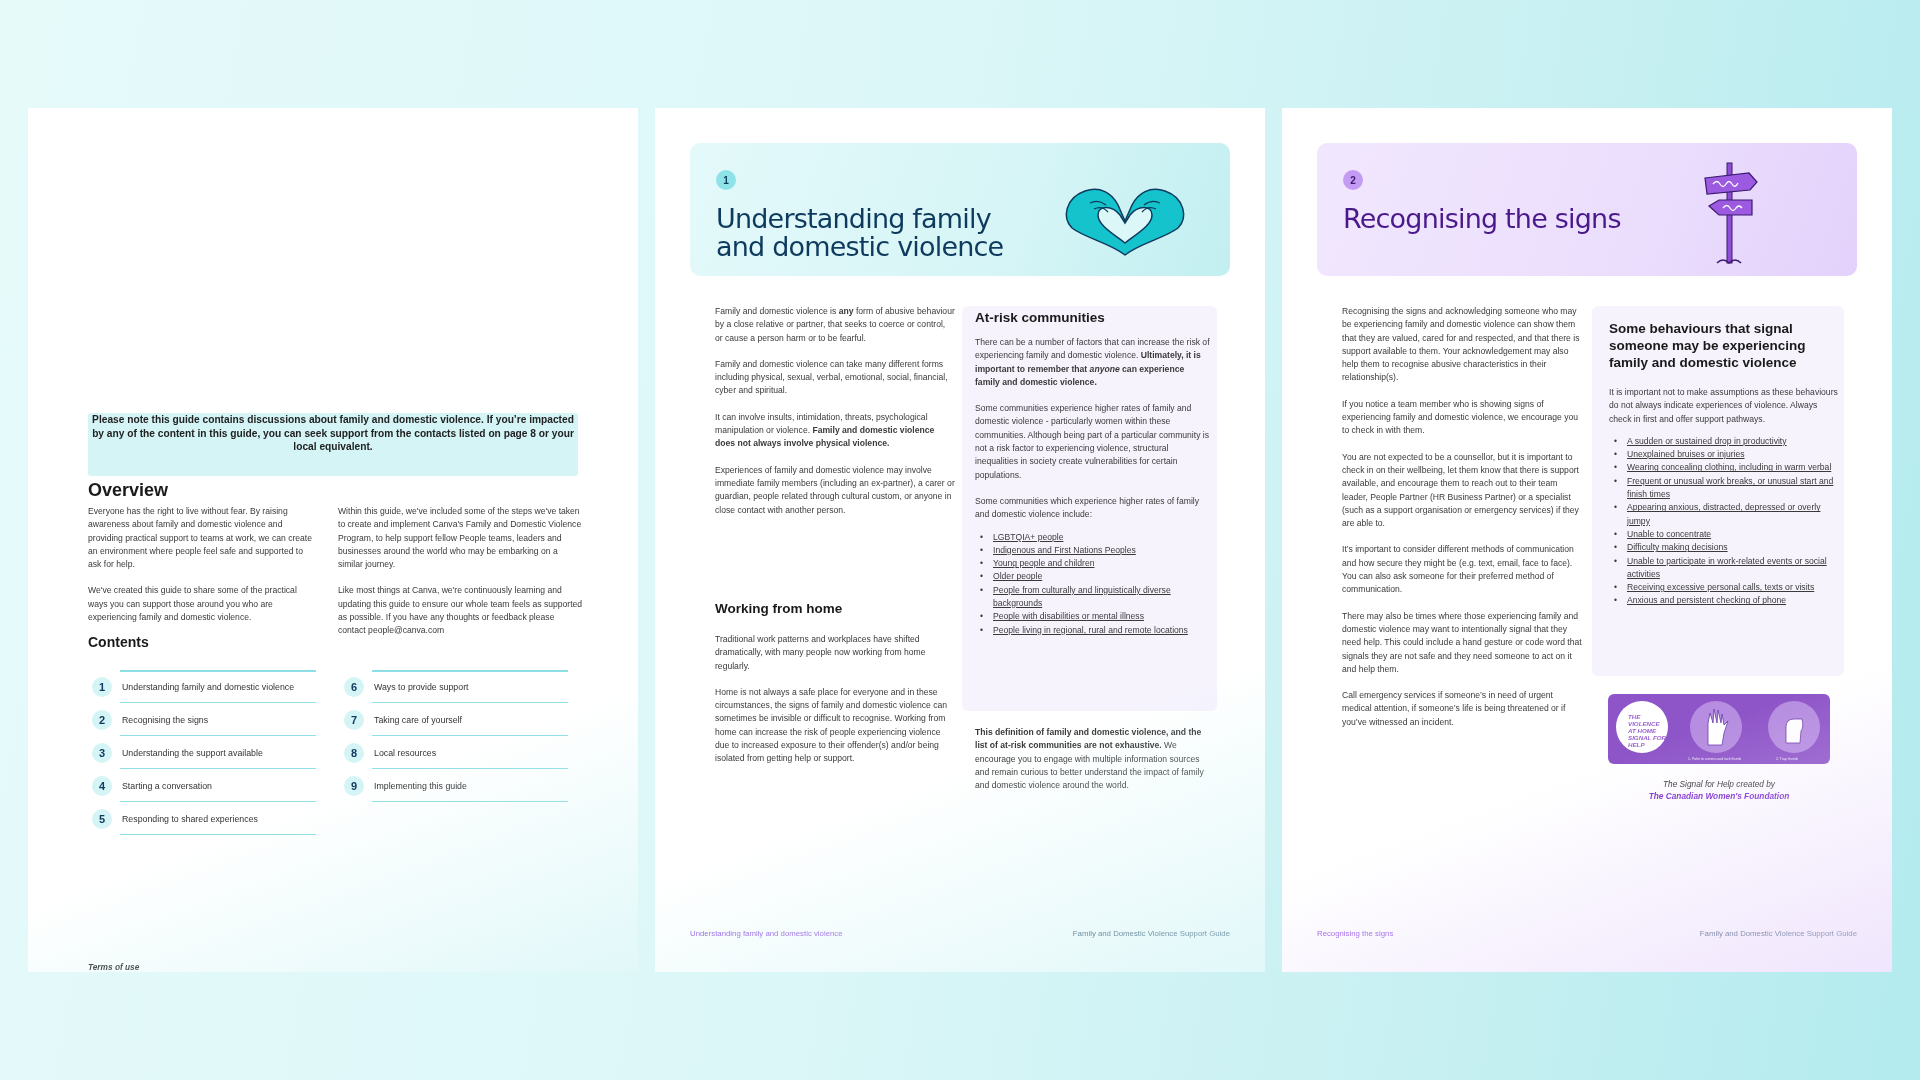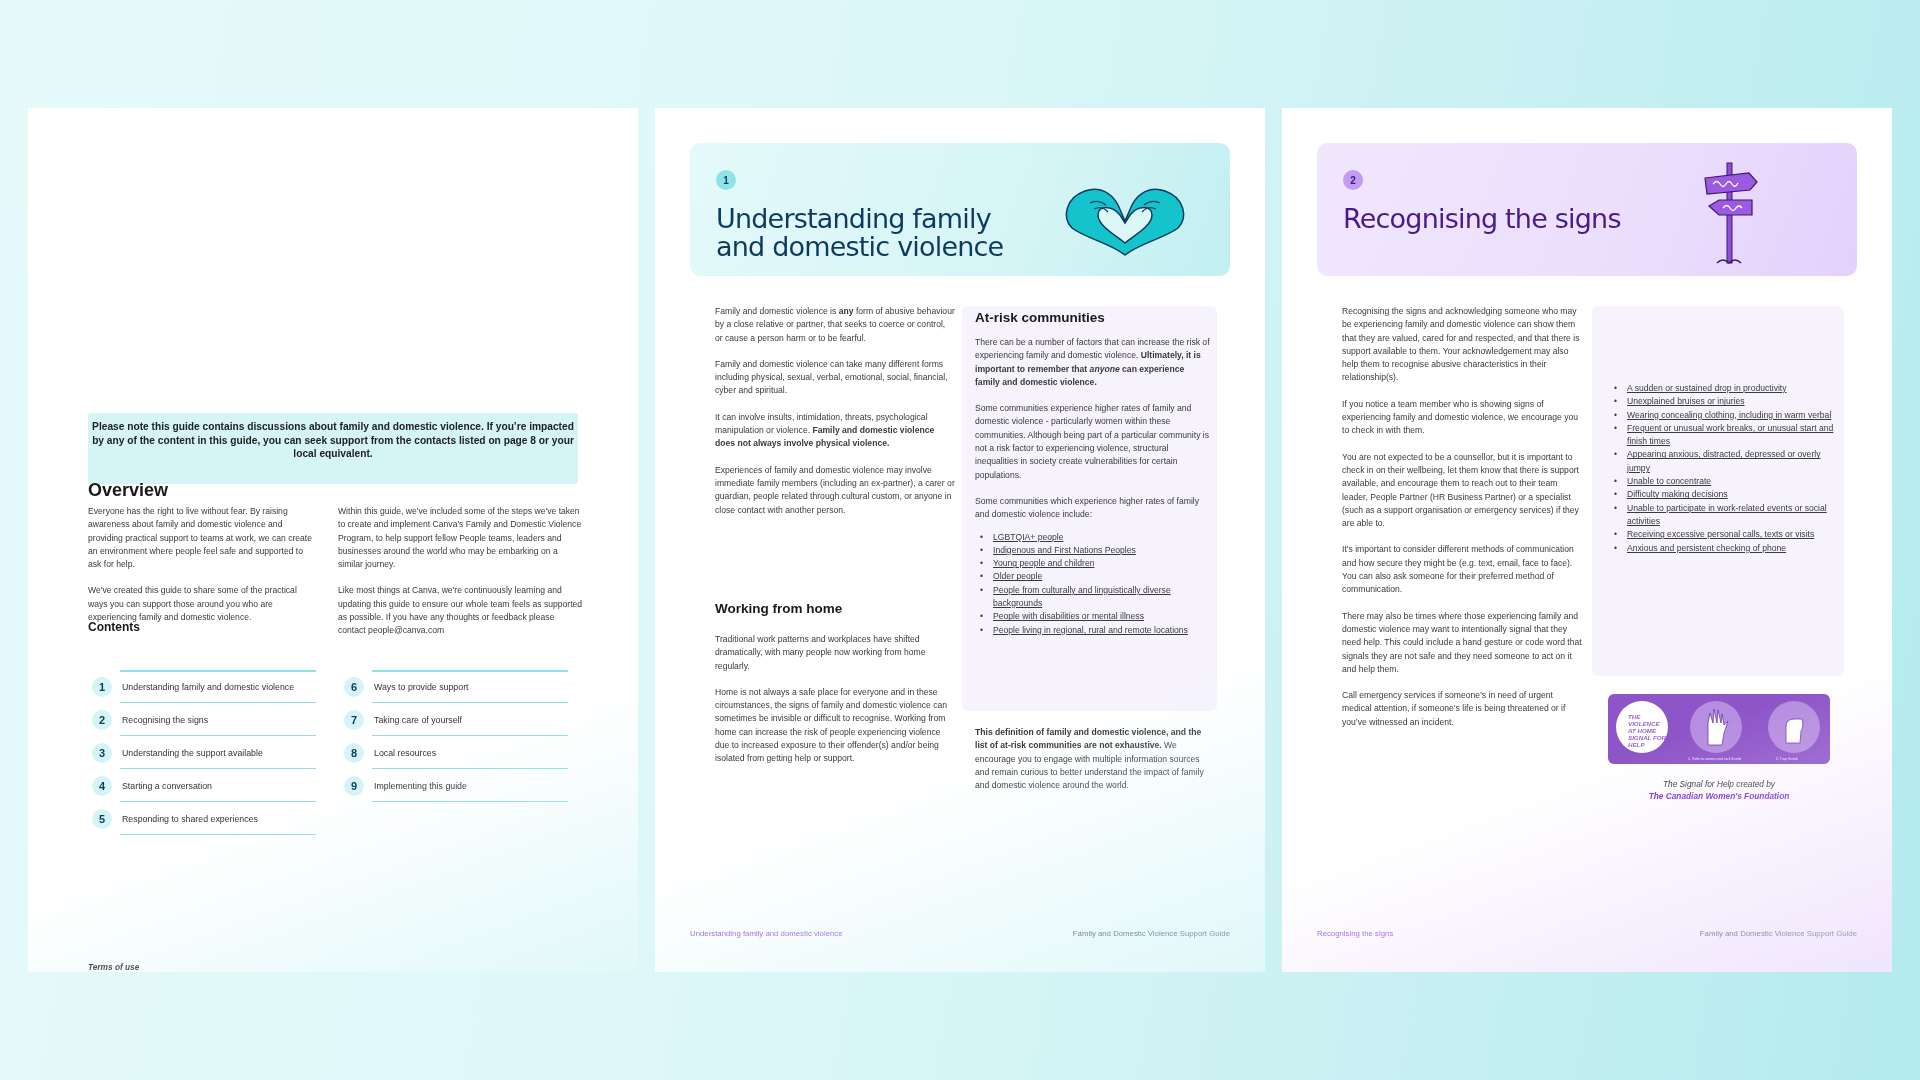--- a/index.html
+++ b/index.html
@@ -43,33 +43,33 @@
     background: linear-gradient(90deg, #1cc4cc 0%, #4a8be6 55%, #7d3ce6 100%);
     -webkit-background-clip: text; background-clip: text; color: transparent;
     letter-spacing: -1px;
   }
   .cover-title {
     position: absolute; left: 25px; top: 84px; width: 500px;
     font-family: "DejaVu Sans", sans-serif; font-weight: bold;
     font-size: 47px; line-height: 45px; color: #0e3a5e; letter-spacing: -1.2px;
   }
   .notice {
-    position: absolute; left: 60px; top: 305px; width: 490px; height: 71px;
+    position: absolute; left: 60px; top: 305px; width: 490px; height: 63px;
     background: #d4f4f6; border-radius: 3px;
     font-size: 10.2px; font-weight: bold; text-align: center; line-height: 13.5px;
-    padding-top: 7px; color: #222;
+    padding-top: 0; color: #222;
   }
   .h2 { position: absolute; font-weight: bold; color: #1a1a1a; }
   .p1-overview-h { left: 60px; top: 372px; font-size: 18px; }
   .body-text { position: absolute; font-size: 8.6px; line-height: 13.3px; color: #3a3a3a; }
   .body-text p { margin-bottom: 13px; }
   .ov-col1 { left: 60px; top: 397px; width: 230px; }
   .ov-col2 { left: 310px; top: 397px; width: 245px; }
   .ov-col2 .link { }
-  .p1-contents-h { left: 60px; top: 512px; font-size: 12px; }
+  .p1-contents-h { left: 60px; top: 526px; font-size: 14px; }
   .toc { position: absolute; left: 60px; top: 562px; width: 490px; }
   .toc-item {
     position: absolute; width: 228px; height: 33px;
     display: flex; align-items: center; cursor: pointer;
   }
   .toc-line { position: absolute; left: 32px; right: 0; height: 1.5px; background: #8fdfe6; }
   .toc-line.top { top: 0; }
   .toc-line.bottom { bottom: 0; }
   .toc-num {
     width: 20px; height: 20px; border-radius: 50%; background: #d4f4f6;
@@ -284,21 +284,23 @@
   <div class="body-text p3-col1">
     <p>Recognising the signs and acknowledging someone who may be experiencing family and domestic violence can show them that they are valued, cared for and respected, and that there is support available to them. Your acknowledgement may also help them to recognise abusive characteristics in their relationship(s).</p>
     <p>If you notice a team member who is showing signs of experiencing family and domestic violence, we encourage you to check in with them.</p>
     <p>You are not expected to be a counsellor, but it is important to check in on their wellbeing, let them know that there is support available, and encourage them to reach out to their team leader, People Partner (HR Business Partner) or a specialist (such as a support organisation or emergency services) if they are able to.</p>
     <p>It’s important to consider different methods of communication and how secure they might be (e.g. text, email, face to face). You can also ask someone for their preferred method of communication.</p>
     <p>There may also be times where those experiencing family and domestic violence may want to intentionally signal that they need help. This could include a hand gesture or code word that signals they are not safe and they need someone to act on it and help them.</p>
     <p>Call emergency services if someone’s in need of urgent medical attention, if someone’s life is being threatened or if you’ve witnessed an incident.</p>
   </div>
 
   <div class="panel p3-panel"></div>
+  <div class="h2 p3-behav-h">Some behaviours that signal someone may be experiencing family and domestic violence</div>
   <div class="body-text p3-col2">
+    <p>It is important not to make assumptions as these behaviours do not always indicate experiences of violence. Always check in first and offer support pathways.</p>
     <ul class="bullets">
       <li>A sudden or sustained drop in productivity</li>
       <li>Unexplained bruises or injuries</li>
       <li>Wearing concealing clothing, including in warm verbal</li>
       <li>Frequent or unusual work breaks, or unusual start and finish times</li>
       <li>Appearing anxious, distracted, depressed or overly jumpy</li>
       <li>Unable to concentrate</li>
       <li>Difficulty making decisions</li>
       <li>Unable to participate in work-related events or social activities</li>
       <li>Receiving excessive personal calls, texts or visits</li>

